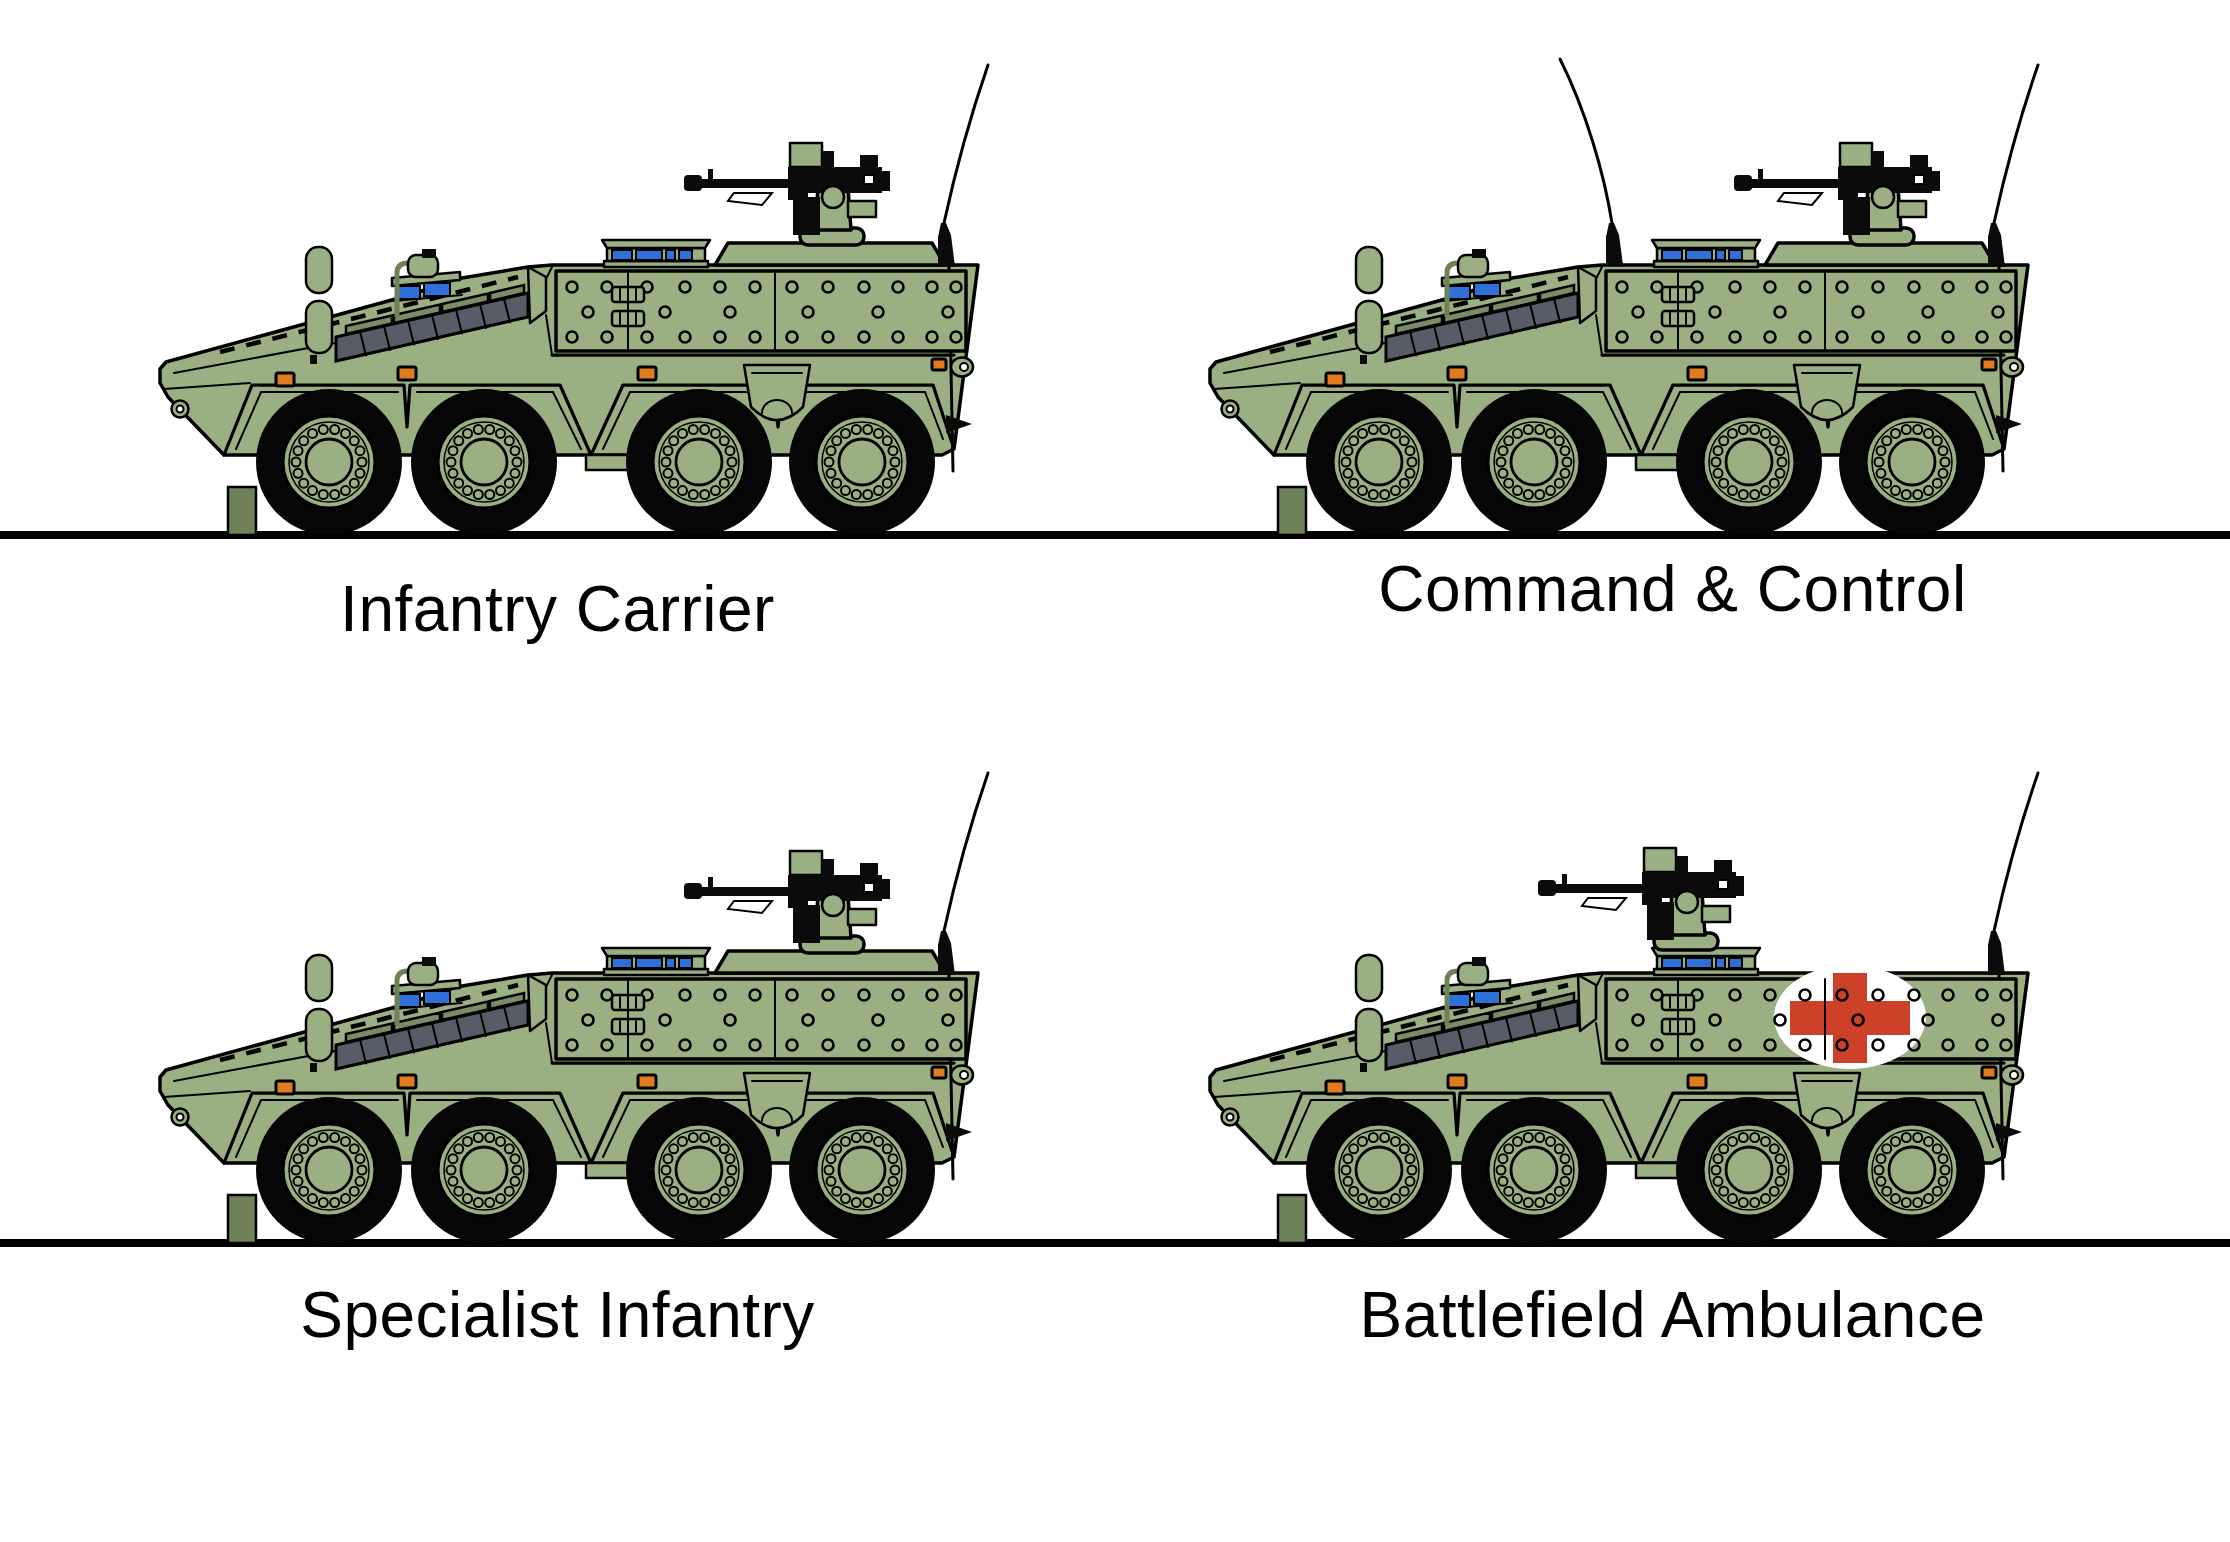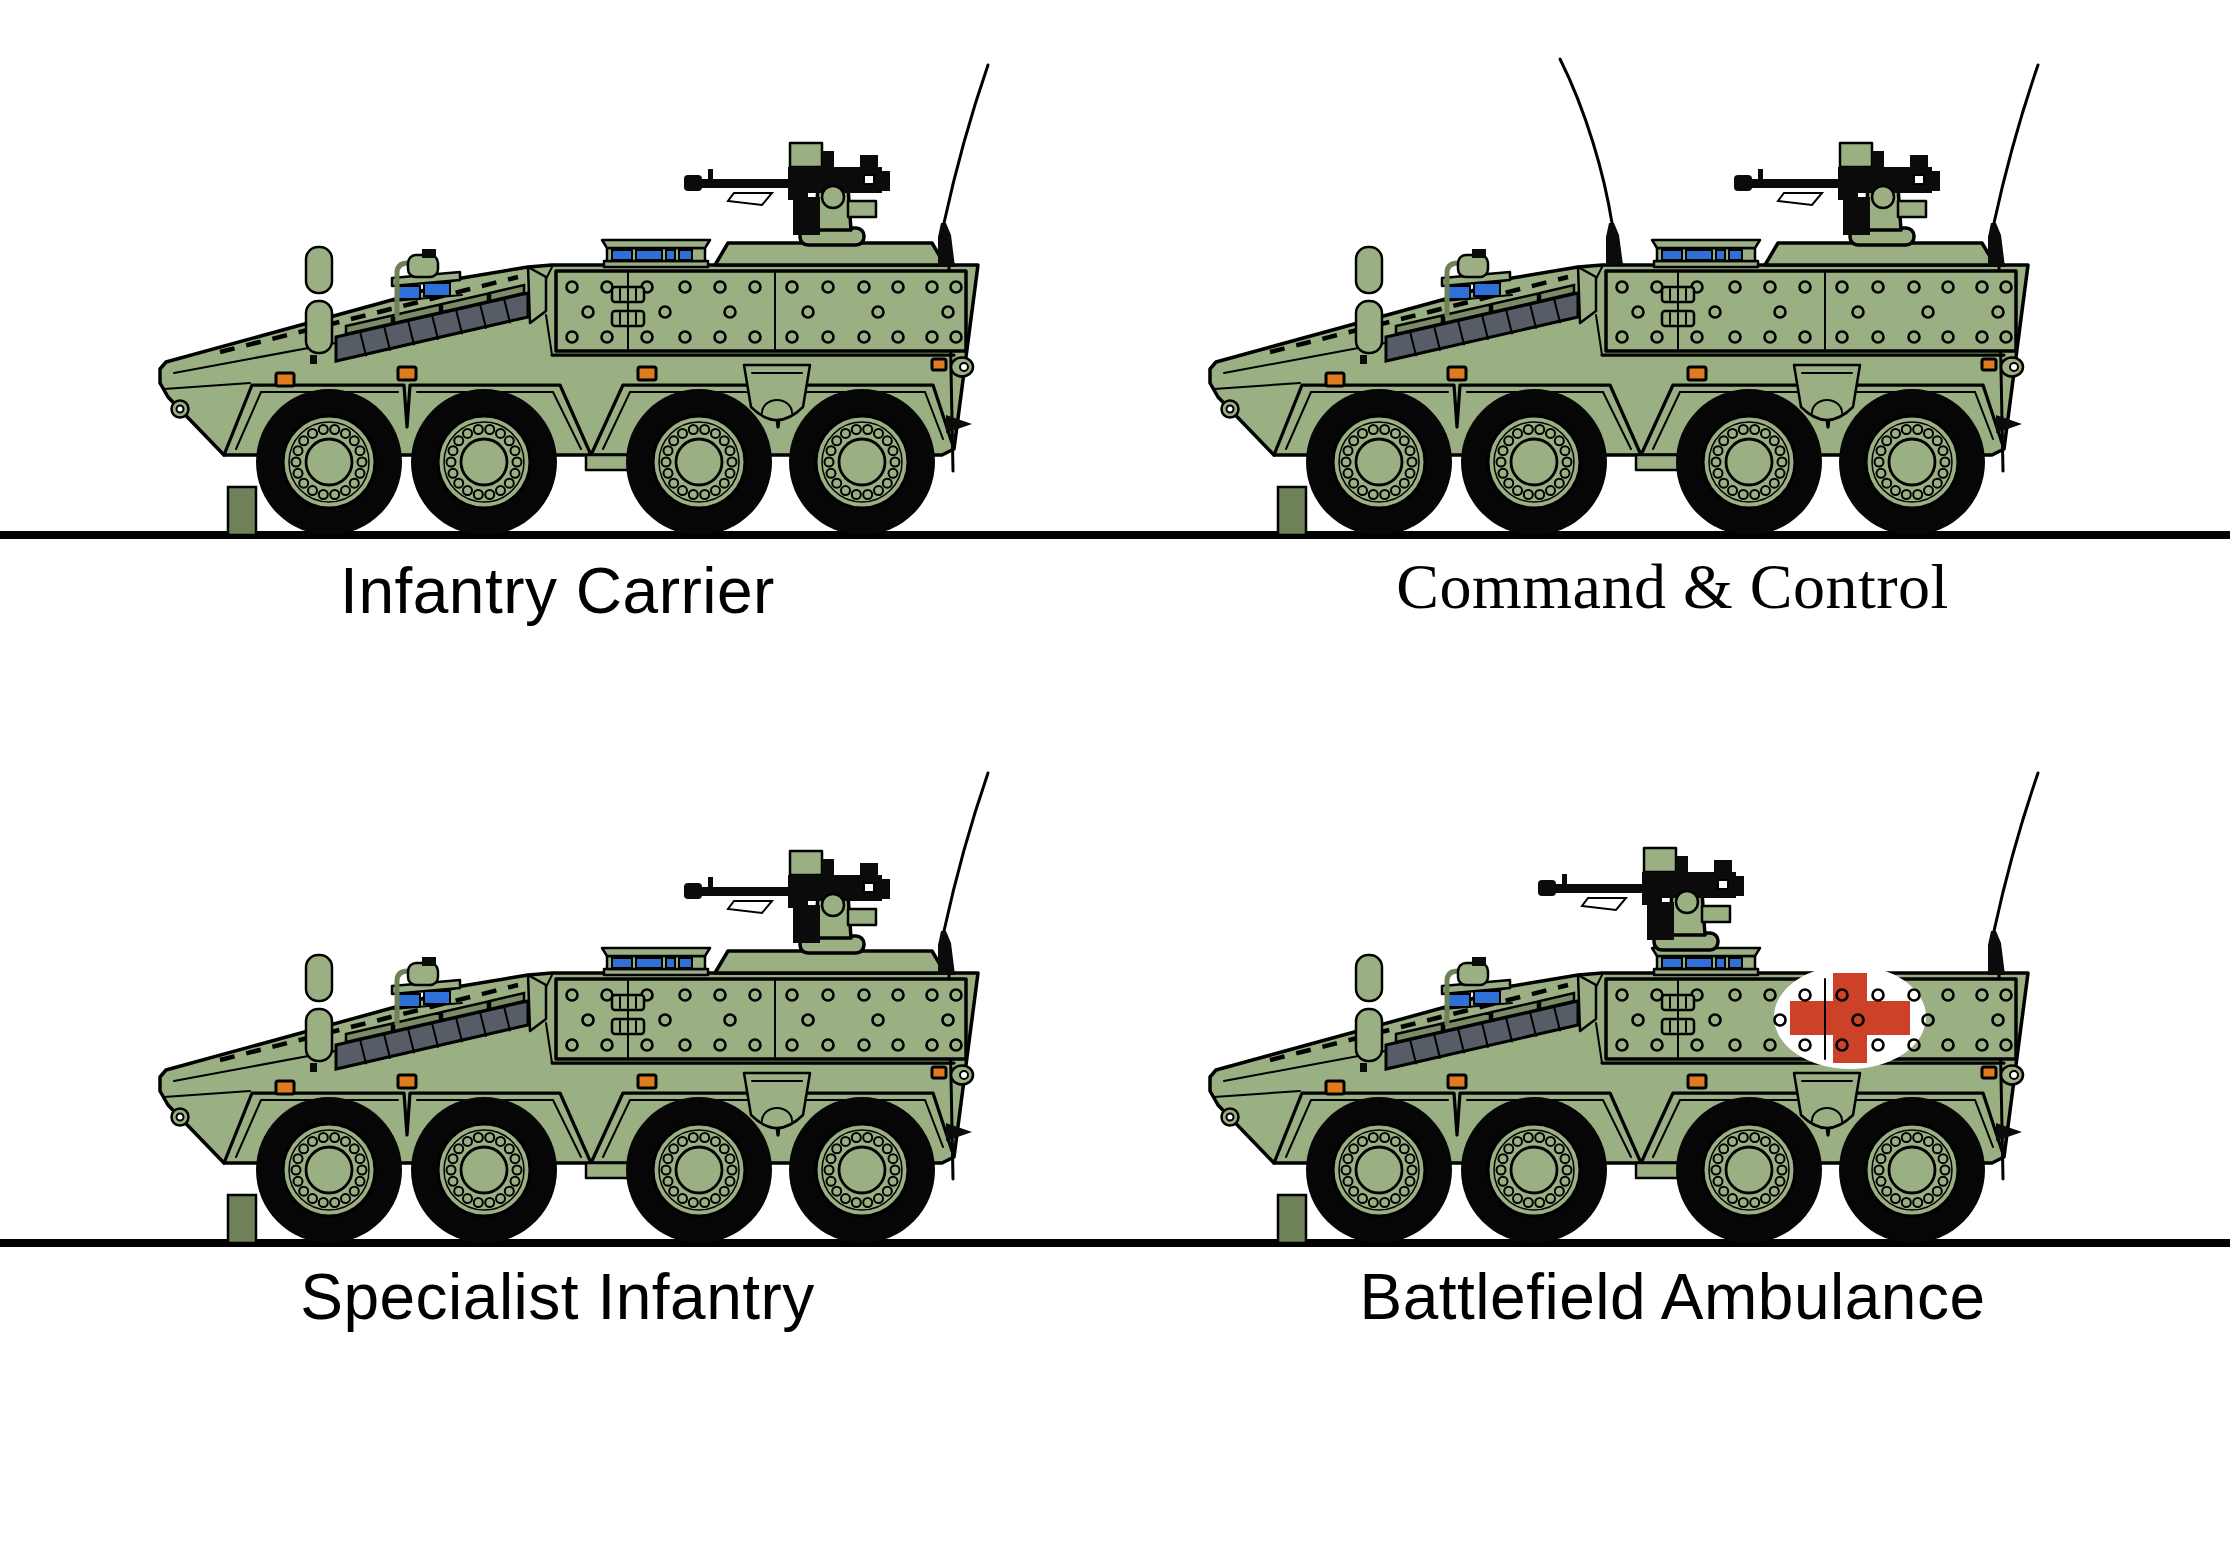--- a/index.html
+++ b/index.html
@@ -3,21 +3,21 @@
 <meta charset="utf-8">
 <style>
   html,body{margin:0;padding:0;background:#fff;}
   body{width:2230px;height:1542px;overflow:hidden;}
   .canvas{position:relative;width:2230px;height:1542px;background:#fff;
           font-family:"Liberation Sans", sans-serif;}
   .slot{position:absolute;width:880px;height:492px;}
   .slot svg{display:block;overflow:visible;}
   .ground-line{position:absolute;left:0;width:2230px;height:8px;background:var(--ground-black,#000);}
   .v-label{position:absolute;width:1115px;text-align:center;font-size:64px;line-height:1.1;
-           color:#000;font-weight:400;letter-spacing:.5px;}
+           color:#000;font-weight:400;letter-spacing:.5px;margin-top:18px;}
   
   .bodyfill{fill:var(--body-green);stroke:var(--outline-black);stroke-width:3.5;stroke-linejoin:round;}
   .bodythin{fill:var(--body-green);stroke:var(--outline-black);stroke-width:2.5;stroke-linejoin:round;}
   .edge{fill:none;stroke:var(--outline-black);stroke-width:3.25;stroke-linejoin:round;stroke-linecap:round;}
   .edge2{fill:none;stroke:var(--outline-black);stroke-width:2;stroke-linecap:round;}
   .dashline{fill:none;stroke:var(--outline-black);stroke-width:4.5;stroke-dasharray:15 12;}
   .louver{fill:var(--louver-gray);stroke:var(--outline-black);stroke-width:3;}
   .slat{fill:var(--slat-green);stroke:var(--outline-black);stroke-width:2.5;}
   .glass{fill:var(--glass-blue);stroke:var(--outline-black);stroke-width:2;}
   .marker{fill:var(--marker-orange);stroke:var(--outline-black);stroke-width:3;}
@@ -830,16 +830,16 @@
     <g>
           <use href="#wheel-proto-3" transform="translate(169,347)"></use>
           <use href="#wheel-proto-3" transform="translate(324,347)"></use>
           <use href="#wheel-proto-3" transform="translate(539,347)"></use>
           <use href="#wheel-proto-3" transform="translate(702,347)"></use>
         </g>
   </svg>
 </div>
 
   <div class="v-label" style="left:0;top:556px;">Infantry Carrier</div>
-  <div class="v-label" style="left:1115px;top:552px;font-family:Liberation Serif, serif;">Command &amp; Control</div>
+  <div class="v-label" style="left:1115px;top:536px;">Command &amp; Control</div>
   <div class="v-label" style="left:0;top:1262px;">Specialist Infantry</div>
   <div class="v-label" style="left:1115px;top:1262px;">Battlefield Ambulance</div>
 </div>
 
 </body></html>

